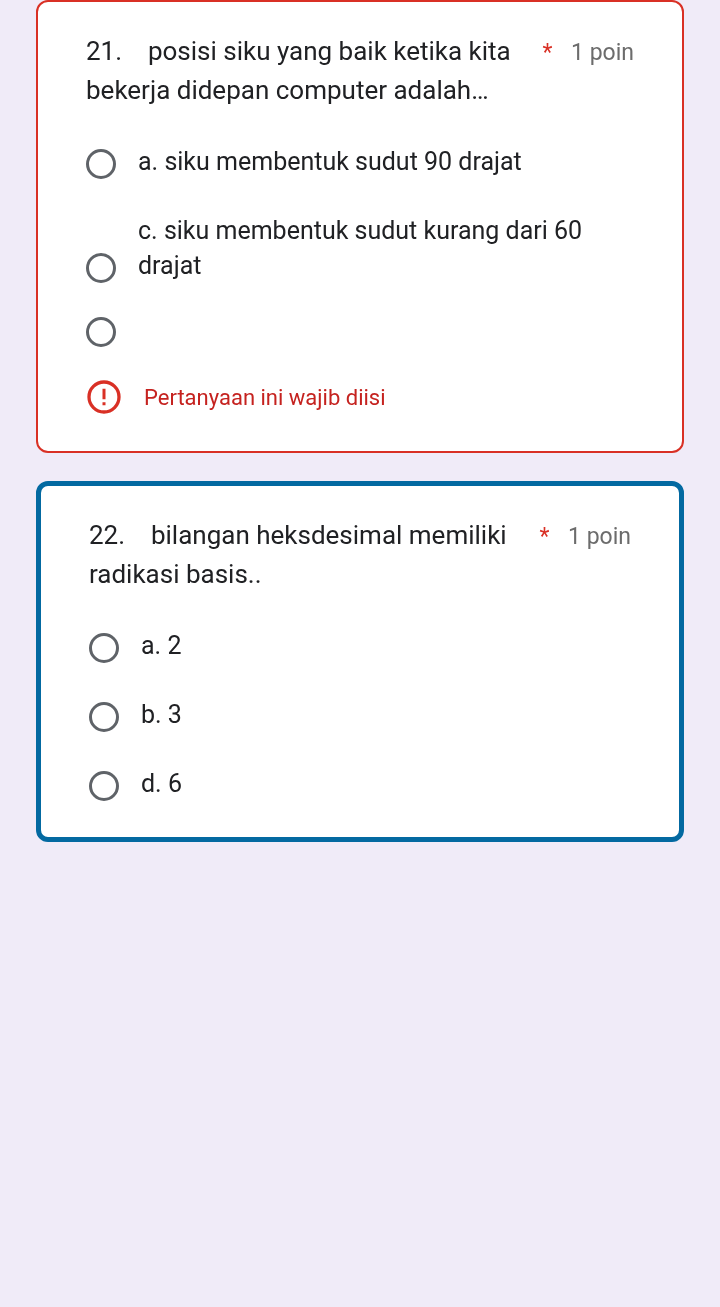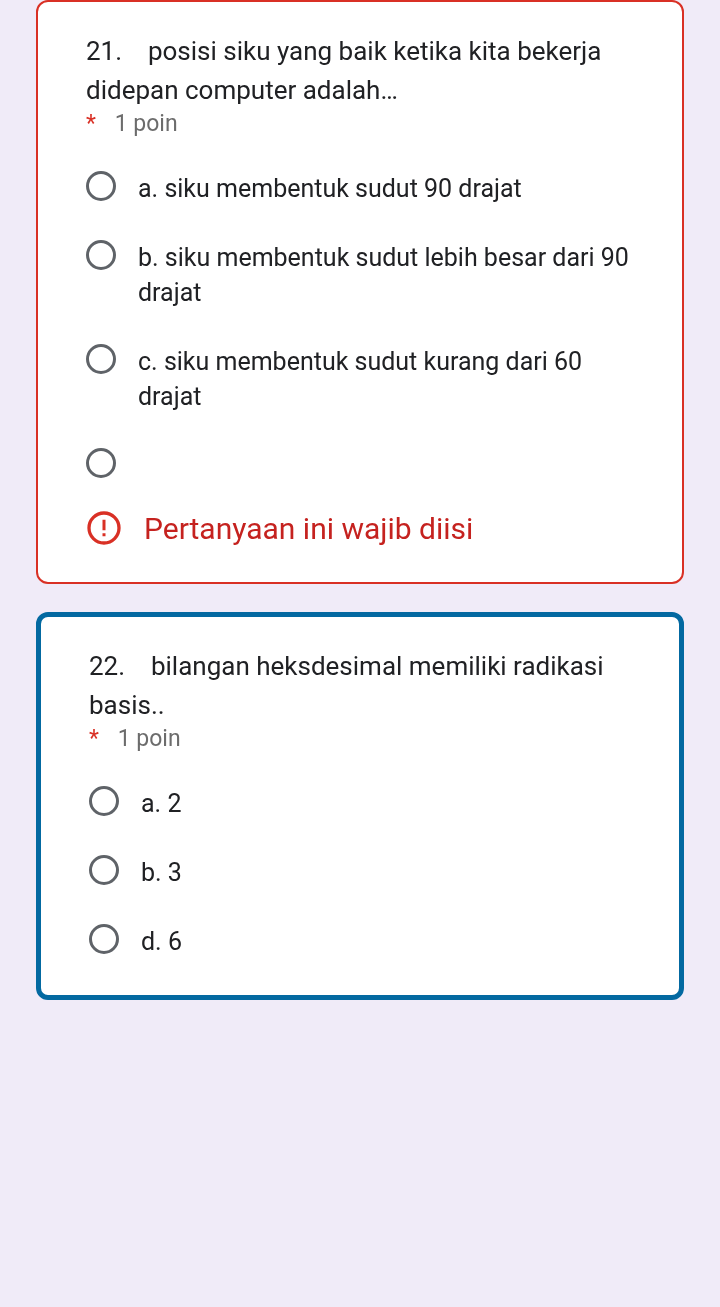--- a/index.html
+++ b/index.html
@@ -20,21 +20,20 @@
     margin-bottom: 28px;
     padding: 30px 48px 36px 48px;
   }
   .card.error {
     border: 2px solid #d93025;
   }
   .q-header {
     display: flex;
     align-items: baseline;
     margin-bottom: 34px;
-    flex-direction: column;
   }
   .q-text {
     flex: 1;
     color: #202124;
     font-size: 26px;
     line-height: 1.5;
     font-weight: 400;
     padding-right: 12px;
   }
   .q-meta {
@@ -48,21 +47,21 @@
     color: #6c6c6c;
     margin-left: 13px;
   }
   .options {
     display: flex;
     flex-direction: column;
     gap: 34px;
   }
   .option {
     display: flex;
-    align-items: flex-start;
+    align-items: flex-end;
     cursor: pointer;
   }
   .radio {
     width: 30px;
     height: 30px;
     border: 3px solid #5f6368;
     border-radius: 50%;
     flex-shrink: 0;
     margin-right: 22px;
   }
@@ -77,44 +76,40 @@
     margin-top: 32px;
   }
   .error-icon {
     width: 36px;
     height: 36px;
     flex-shrink: 0;
     margin-right: 22px;
   }
   .error-text {
     color: #c5221f;
-    font-size: 30px;
+    font-size: 22px;
   }
 </style>
 </head>
 <body>
 
 <div class="card error">
   <div class="q-header">
     <div class="q-text">
       <span>21.</span>&nbsp;&nbsp;&nbsp;&nbsp;<span>posisi siku yang baik ketika kita bekerja didepan computer adalah…</span>
     </div>
     <div class="q-meta">
       <span class="asterisk">*</span>
       <span class="points">1 poin</span>
     </div>
   </div>
   <div class="options">
     <div class="option">
       <div class="radio"></div>
       <div class="option-label">a. siku membentuk sudut 90 drajat</div>
-    </div>
-    <div class="option">
-      <div class="radio"></div>
-      <div class="option-label">b. siku membentuk sudut lebih besar dari 90 drajat</div>
     </div>
     <div class="option">
       <div class="radio"></div>
       <div class="option-label">c. siku membentuk sudut kurang dari 60 drajat</div>
     </div>
     <div class="option">
       <div class="radio"></div>
     </div>
   </div>
   <div class="error-row">

